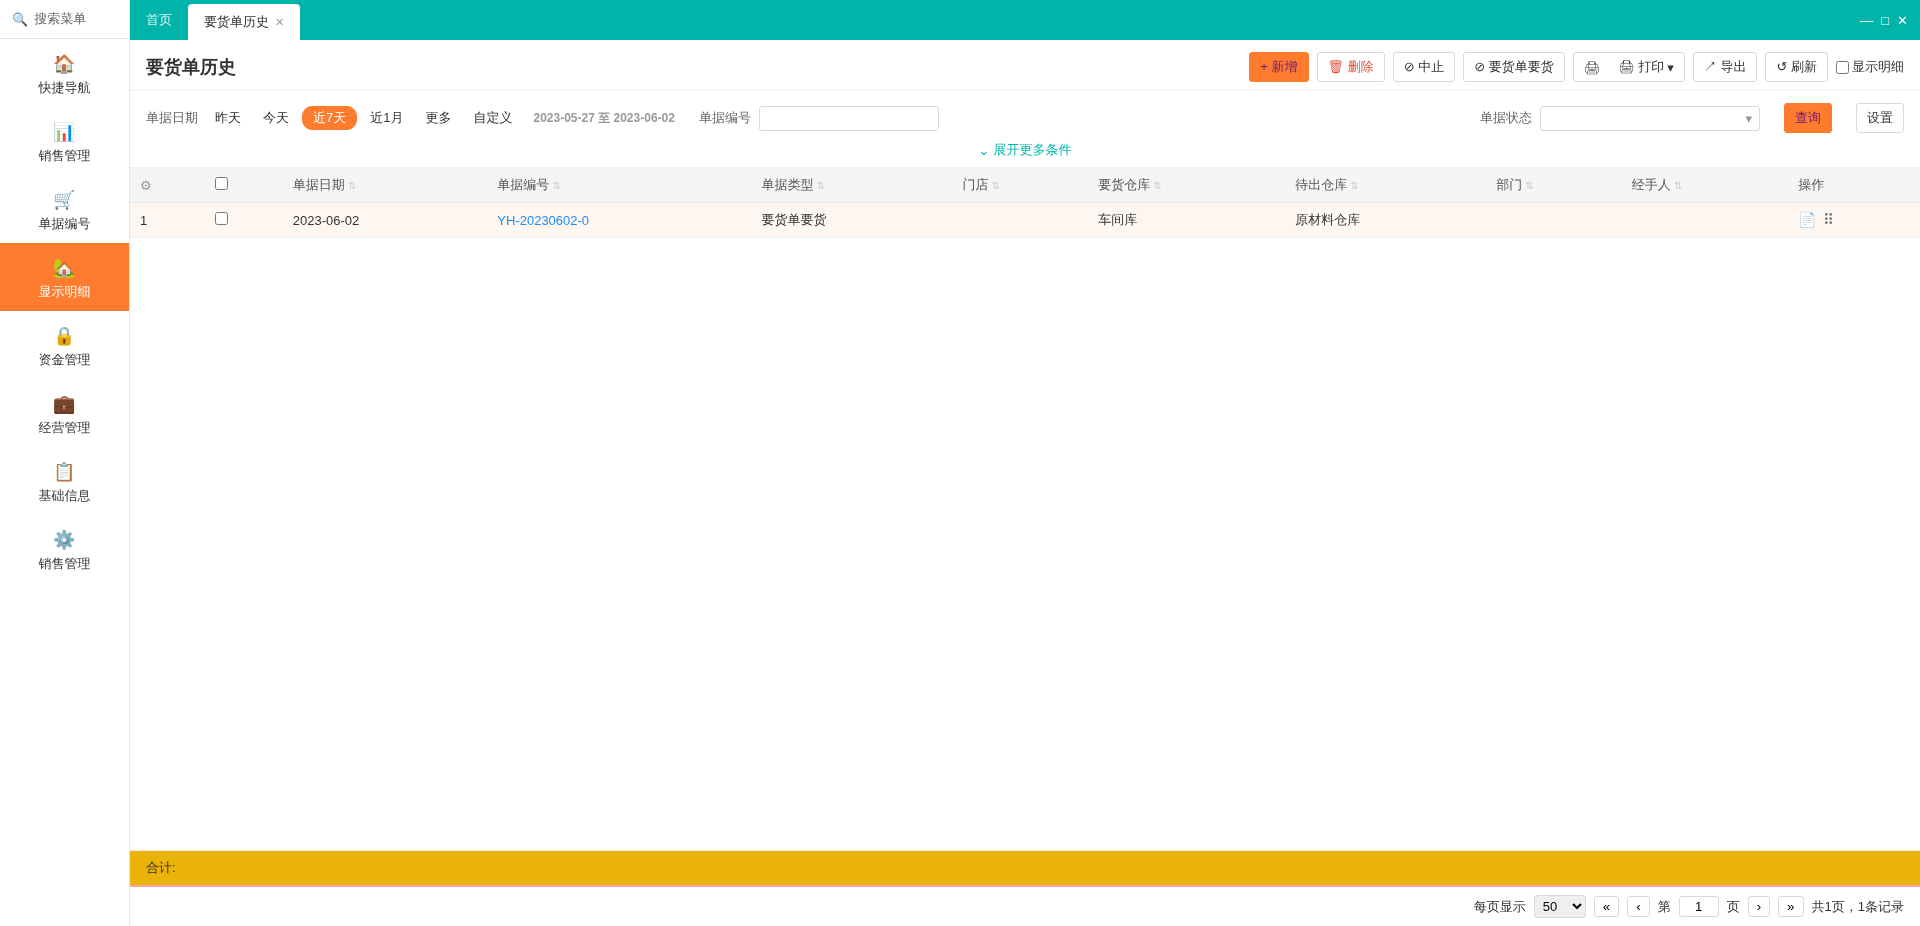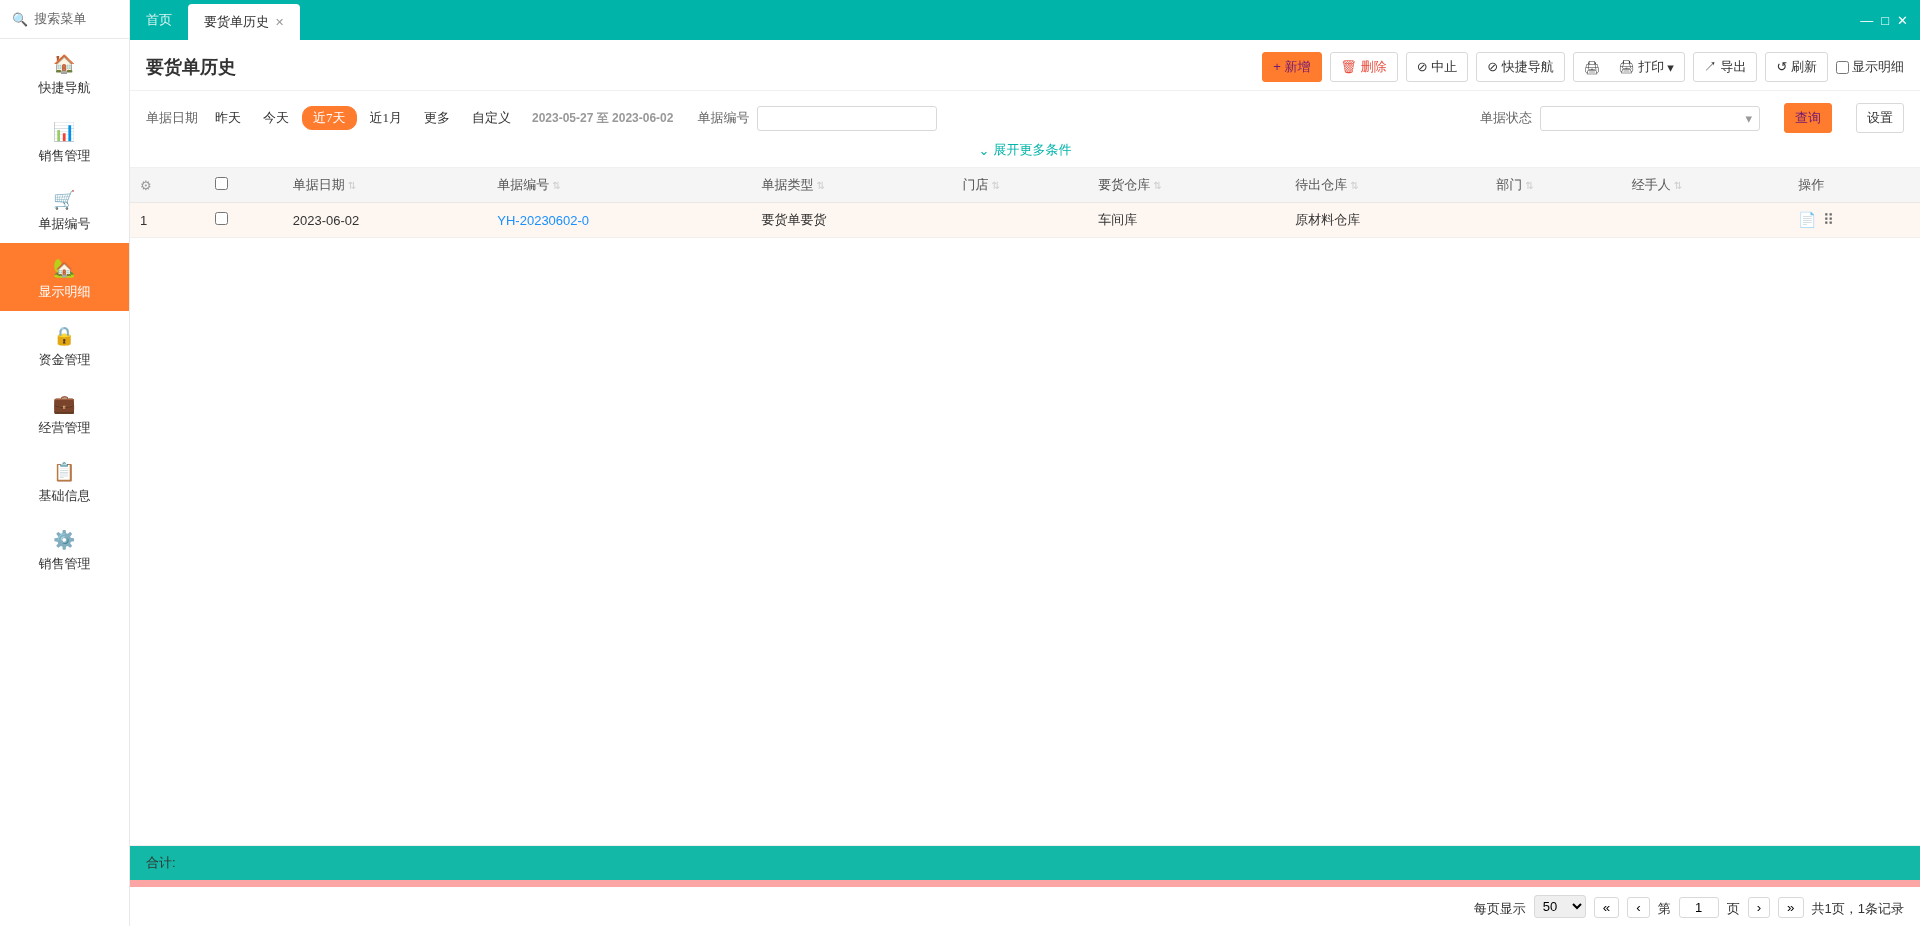--- a/index.html
+++ b/index.html
@@ -103,21 +103,21 @@
     .toolbar-btn.danger { color: #e74c3c; border-color: #d9d9d9; }
 
     
     .filter-area {
       padding: 12px 16px 8px;
       border-bottom: 1px solid #f0f0f0;
       flex-shrink: 0;
     }
     .filter-row { display: flex; align-items: center; gap: 24px; margin-bottom: 8px; flex-wrap: wrap; }
     .filter-label { color: #666; font-size: 13px; white-space: nowrap; }
-    .date-filters { display: flex; align-items: flex-end; gap: 4px; font-family: Liberation Serif, serif; }
+    .date-filters { display: flex; align-items: flex-end; gap: 4px; }
     .date-btn { padding: 2px 8px; border-radius: 3px; cursor: pointer; font-size: 13px; color: #333; border: 1px solid transparent; }
     .date-btn.active { background: #ff7b2e; color: #fff; border-color: #ff7b2e; border-radius: 10px; padding: 2px 10px; }
     .date-range { font-size: 12px; color: #999; margin-left: 4px; font-weight: bold; }
     .filter-input-group { display: flex; align-items: center; gap: 8px; }
     .filter-input { border: 1px solid #d9d9d9; border-radius: 3px; padding: 4px 8px; font-size: 13px; width: 180px; outline: none; }
     .expand-btn { display: flex; align-items: center; gap: 4px; color: #00b4aa; cursor: pointer; font-size: 13px; margin: 4px auto 0; width: fit-content; }
 
     
     .table-area {
       flex: 1;
@@ -135,29 +135,29 @@
     tbody tr.highlighted { background: #fef6f0; }
     .link-text { color: #1890ff; cursor: pointer; text-decoration: none; }
     .action-icons { display: flex; gap: 6px; align-items: center; }
     .action-icon { color: #666; cursor: pointer; font-size: 15px; }
     .sort-icon { color: #ccc; font-size: 10px; }
     th .th-content { display: flex; align-items: center; gap: 3px; }
 
     
     .table-footer {
       display: flex; align-items: center; padding: 8px 16px;
-      border-top: 1px solid #f0f0f0; background: #14b8a6;
+      border-top: 1px solid #f0f0f0; background: #eab308;
       font-size: 13px; color: #333; flex-shrink: 0;
     }
     .footer-total { font-weight: 500; }
 
     
     .pagination {
-      display: flex; align-items: flex-end; justify-content: flex-end;
-      padding: 8px 16px; border-top: 7px solid #fca5a5;
+      display: flex; align-items: center; justify-content: flex-end;
+      padding: 8px 16px; border-top: 2px solid #fca5a5;
       background: #fff; font-size: 13px; color: #333; flex-shrink: 0; gap: 8px;
     }
     .page-size-select { border: 1px solid #d9d9d9; border-radius: 3px; padding: 2px 4px; font-size: 13px; }
     .page-btn { padding: 2px 8px; border: 1px solid #d9d9d9; border-radius: 3px; cursor: pointer; background: #fff; }
     .page-btn:disabled { color: #ccc; cursor: not-allowed; }
     .page-input { border: 1px solid #d9d9d9; border-radius: 3px; padding: 2px 6px; width: 40px; text-align: center; font-size: 13px; }
     .checkbox { cursor: pointer; }
     .gear-icon { color: #999; cursor: pointer; }
 
     .display-detail-btn { display: flex; align-items: center; gap: 3px; font-size: 13px; color: #333; cursor: pointer; }
@@ -223,21 +223,21 @@
   </div>
 
   <div class="content">
 
     <div class="page-header">
       <h1 class="page-title">要货单历史</h1>
       <div class="toolbar">
         <button class="toolbar-btn primary">+ 新增</button>
         <button class="toolbar-btn danger">🗑 删除</button>
         <button class="toolbar-btn">⊘ 中止</button>
-        <button class="toolbar-btn">⊘ 快捷导航</button>
+        <button class="toolbar-btn">⊘ 要货单要货</button>
         <button class="toolbar-btn">
           <span>🖨</span>
           <span style="margin-left:15px">🖨 打印</span>
           <span>▾</span>
         </button>
         <button class="toolbar-btn">↗ 导出</button>
         <button class="toolbar-btn">↺ 刷新</button>
         <label class="display-detail-btn">
           <input type="checkbox" style="">
           <span>显示明细</span>

